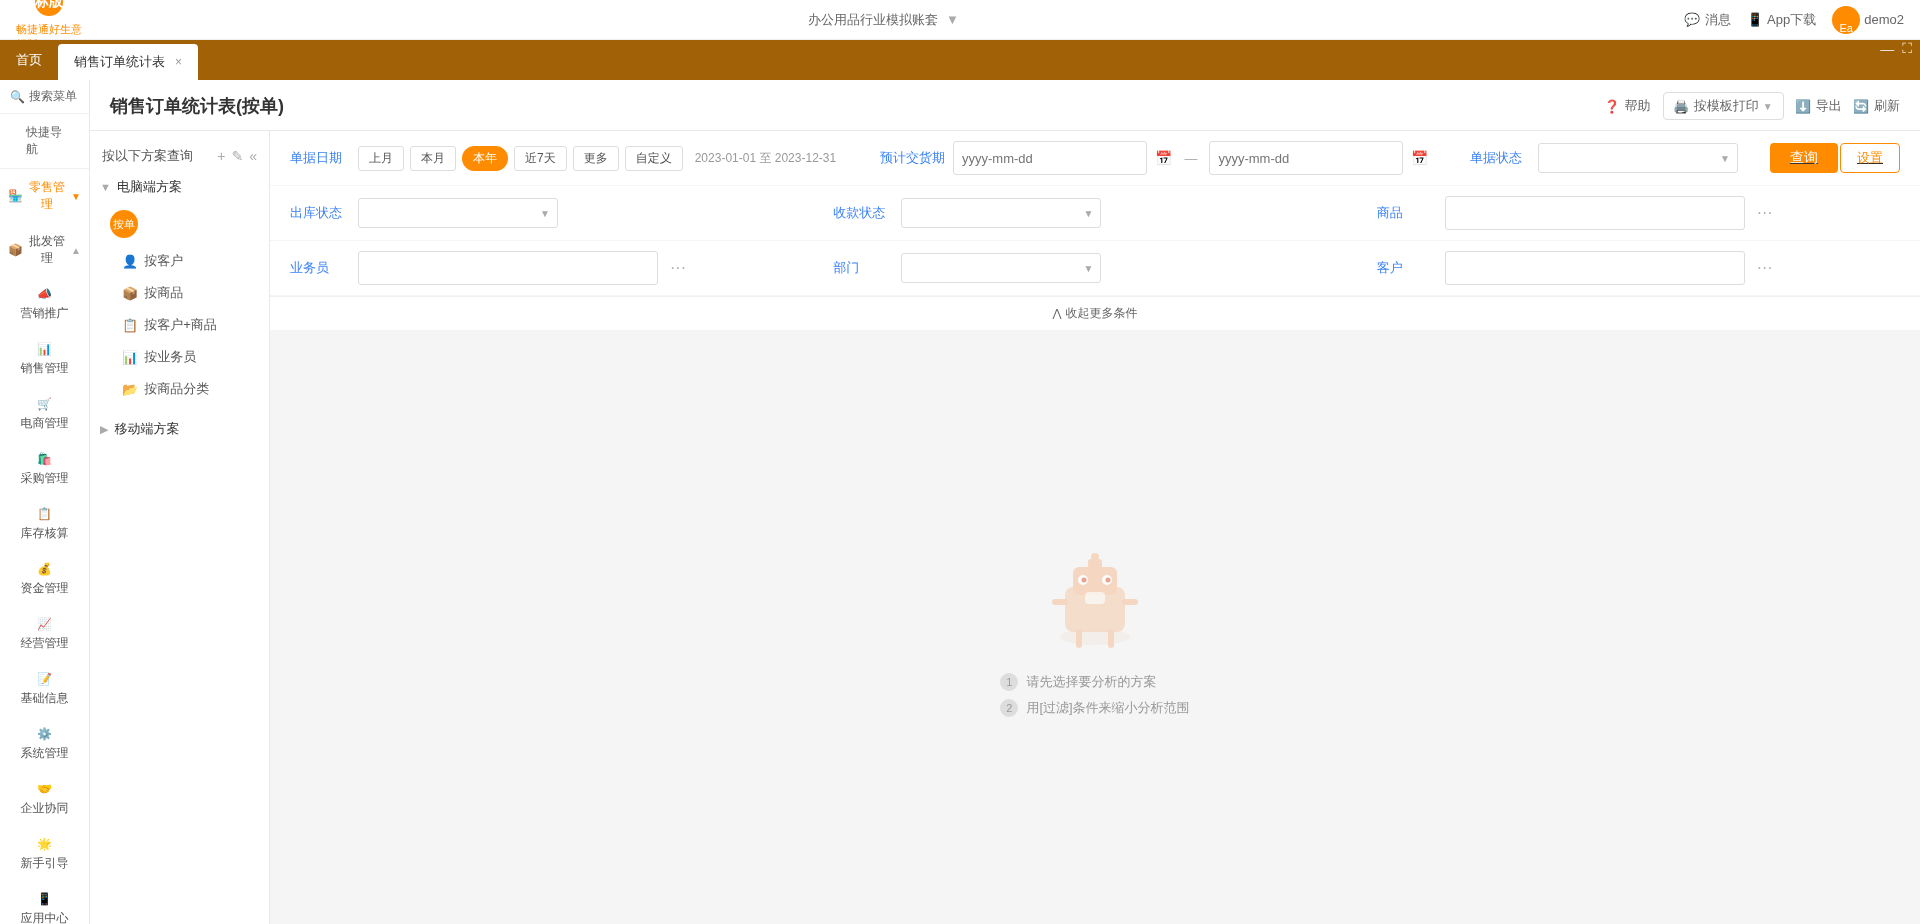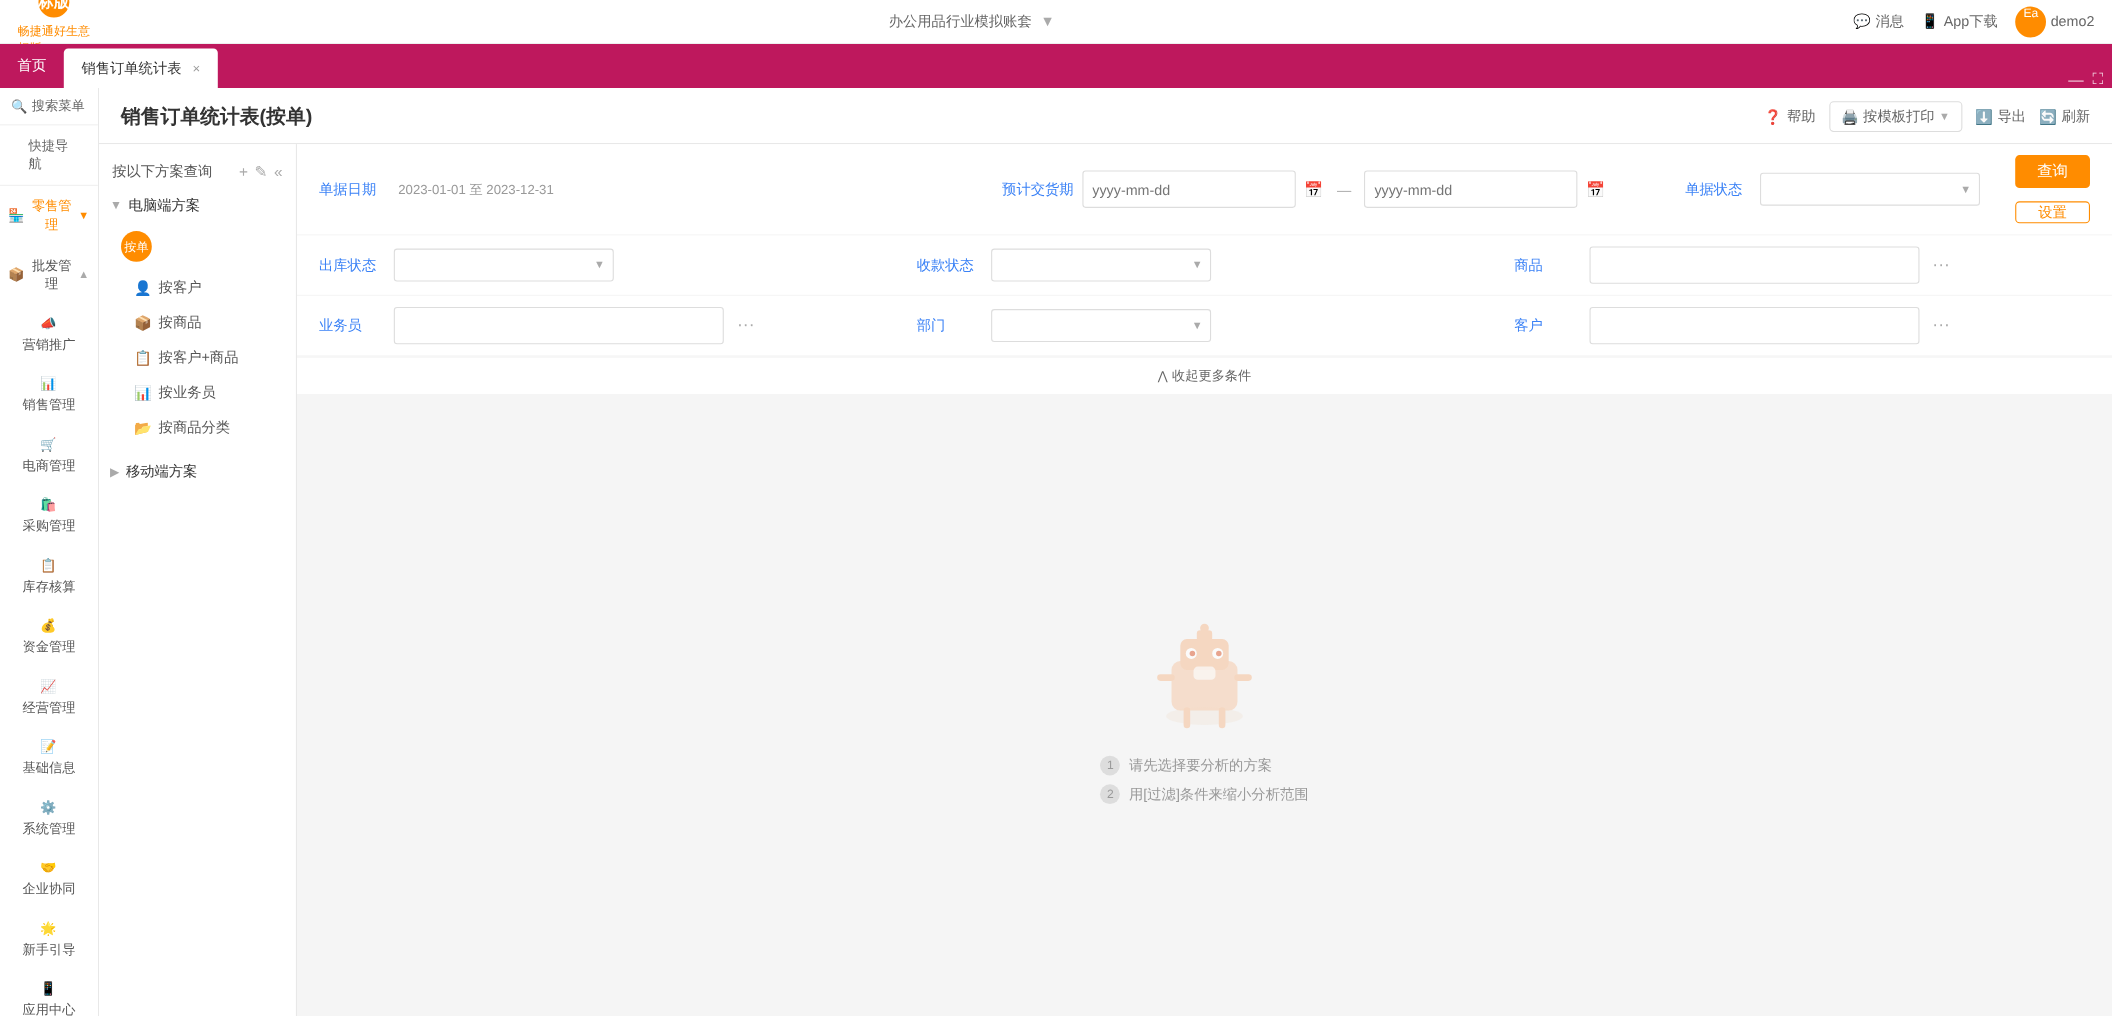--- a/index.html
+++ b/index.html
@@ -7,24 +7,24 @@
 
     
     .top-bar { height: 40px; background: #fff; display: flex; align-items: center; justify-content: space-between; padding: 0 16px; border-bottom: 1px solid #eee; flex-shrink: 0; }
     .top-bar-left { display: flex; align-items: center; gap: 8px; }
     .logo-area { display: flex; align-items: center; gap: 6px; flex-direction: column; }
     .logo-icon { width: 28px; height: 28px; background: #ff8c00; border-radius: 50%; display: flex; align-items: center; justify-content: center; color: white; font-size: 14px; font-weight: bold; }
     .logo-text { font-size: 11px; color: #ff8c00; line-height: 1.3; }
     .top-bar-center { display: flex; align-items: center; gap: 8px; color: #666; font-size: 13px; text-align: right; }
     .top-bar-right { display: flex; align-items: center; gap: 16px; color: #666; font-size: 13px; }
     .top-bar-right-item { display: flex; align-items: center; gap: 4px; cursor: pointer; }
-    .avatar { width: 28px; height: 28px; background: #ff8c00; border-radius: 50%; display: flex; align-items: flex-start; justify-content: center; color: white; font-size: 11px; }
-
-    
-    .tab-bar { height: 40px; background: #be185d; display: flex; align-items: flex-end; padding: 0; flex-shrink: 0; }
+    .avatar { width: 28px; height: 28px; background: #ff8c00; border-radius: 50%; display: flex; align-items: flex-end; justify-content: center; color: white; font-size: 11px; }
+
+    
+    .tab-bar { height: 40px; background: #a16207; display: flex; align-items: flex-start; padding: 0; flex-shrink: 0; }
     .tab-item { height: 40px; display: flex; align-items: center; padding: 0 16px; cursor: pointer; color: rgba(255,255,255,0.8); font-size: 13px; gap: 6px; }
     .tab-item.home { color: white; }
     .tab-item.active { background: #fff; color: #333; border-radius: 4px 4px 0 0; margin-top: 4px; height: 36px; }
     .tab-close { color: #999; font-size: 12px; margin-left: 4px; cursor: pointer; }
     .tab-bar-actions { margin-left: auto; display: flex; align-items: center; gap: 8px; padding-right: 8px; }
     .tab-action-btn { color: white; background: transparent; border: none; cursor: pointer; font-size: 14px; opacity: 0.8; }
 
     
     .main-layout { display: flex; flex: 1; overflow: hidden; }
 
@@ -75,21 +75,21 @@
     .sub-tree-item { padding: 7px 14px 7px 32px; cursor: pointer; font-size: 13px; color: #555; display: flex; align-items: center; gap: 6px; }
     .sub-icon { font-size: 13px; color: #aaa; }
 
     
     .main-content { flex: 1; display: flex; overflow: hidden; }
 
     
     .query-btn { background: #ff8c00; color: white; border: none; border-radius: 4px; padding: 6px 20px; font-size: 14px; cursor: pointer; white-space: nowrap; }
     .settings-btn { background: #fff; color: #ff8c00; border: 1px solid #ff8c00; border-radius: 4px; padding: 0 16px; font-size: 13px; cursor: pointer; white-space: nowrap; }
 
-    .right-action-btns { display: flex; flex-direction: column; gap: 12px; margin-left: 12px; }
+    .right-action-btns { display: flex; flex-direction: row; gap: 2px; margin-left: 12px; text-decoration: underline; }
 
     
     .empty-state { flex: 1; display: flex; flex-direction: column; align-items: center; justify-content: center; gap: 16px; }
     .empty-icon { width: 120px; height: 120px; opacity: 0.6; }
     .empty-hints { display: flex; flex-direction: column; gap: 8px; }
     .empty-hint { display: flex; align-items: center; gap: 8px; color: #999; font-size: 13px; }
     .hint-num { width: 18px; height: 18px; border-radius: 50%; background: #ddd; color: #999; font-size: 11px; display: flex; align-items: center; justify-content: center; flex-shrink: 0; }
 
     .filter-section { background: #fff; margin-bottom: 0; }
     .filter-line { display: flex; align-items: center; padding: 10px 20px; gap: 20px; border-bottom: 1px solid #f5f5f5; }
@@ -299,20 +299,28 @@
         </div>
       </div>
 
       <div style="flex:1;display:flex;flex-direction:column;overflow:hidden;">
 
         <div class="filter-section">
 
           <div class="filter-line">
             <div class="filter-group">
               <span class="filter-label">单据日期</span>
+              <div class="filter-date-group">
+                <button class="date-btn">上月</button>
+                <button class="date-btn">本月</button>
+                <button class="date-btn active">本年</button>
+                <button class="date-btn">近7天</button>
+                <button class="date-btn">更多</button>
+                <button class="date-btn">自定义</button>
+              </div>
               <span class="date-range-text">
                 <span>2023-01-01</span>
                 <span> 至 </span>
                 <span>2023-12-31</span>
               </span>
             </div>
             <div class="filter-group">
               <span class="filter-label">预计交货期</span>
               <input class="filter-input" type="text" style="min-width: 120px;" placeholder="yyyy-mm-dd">
               <span class="date-icon">📅</span>

